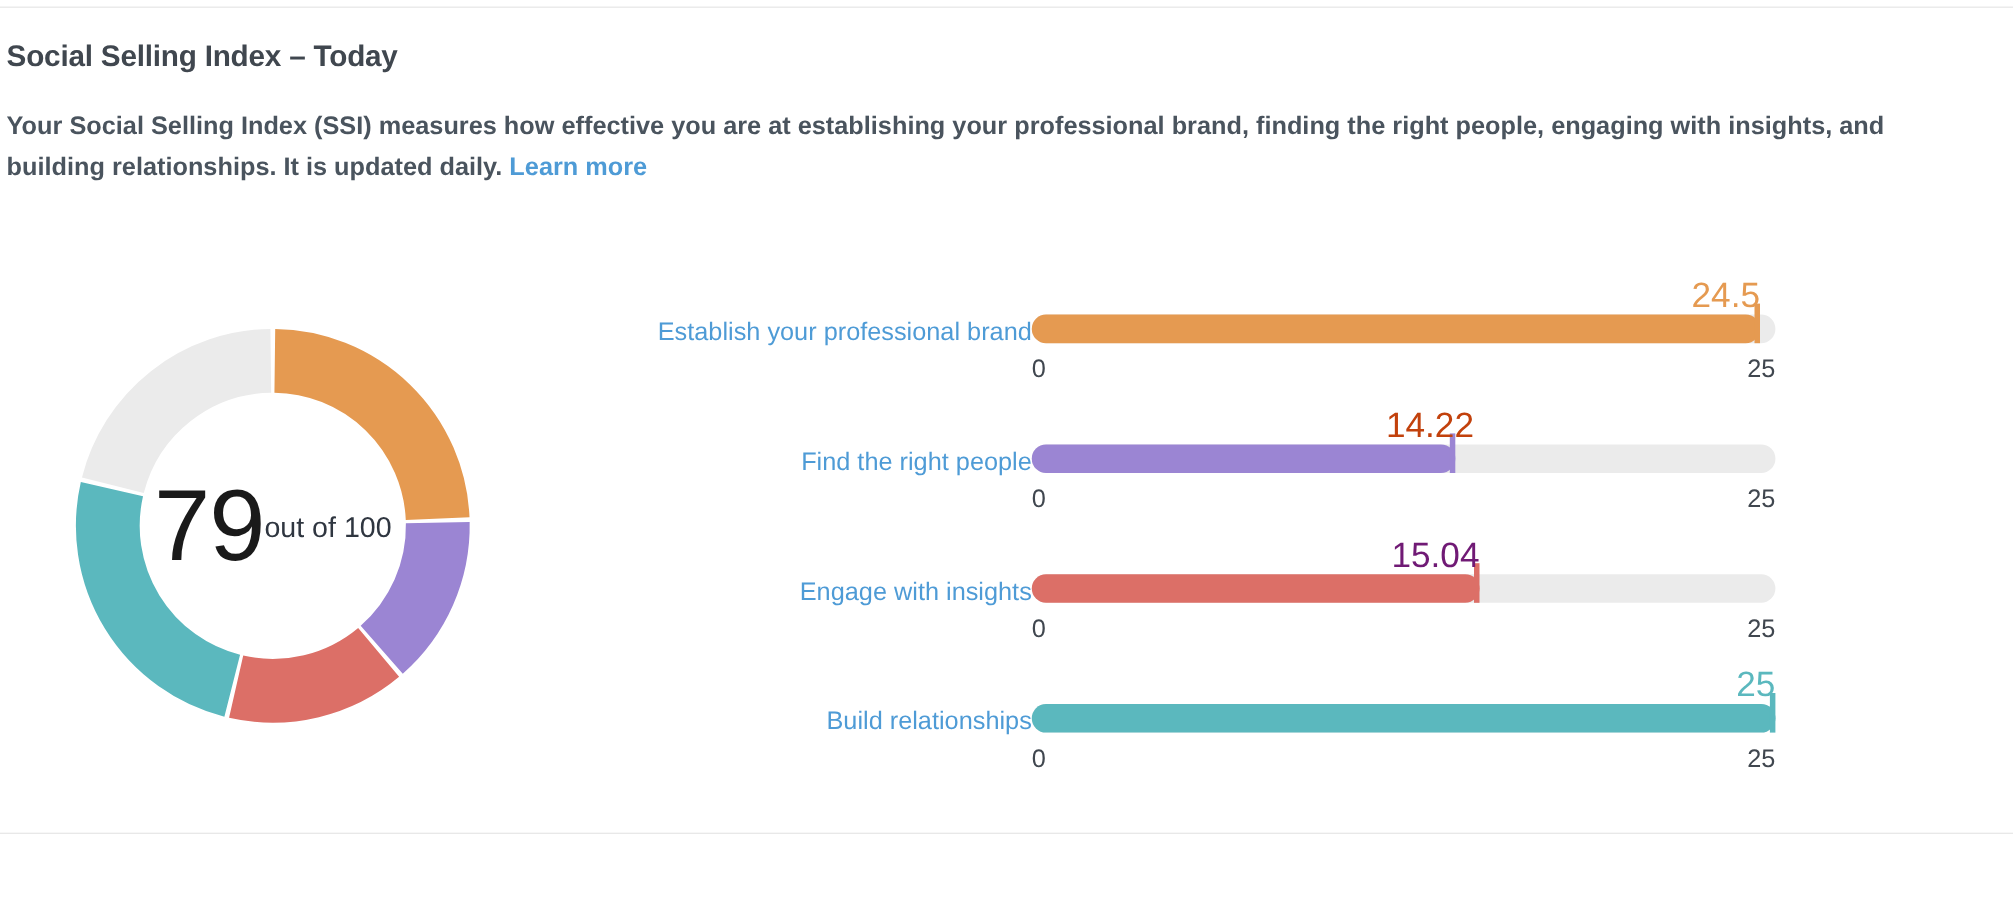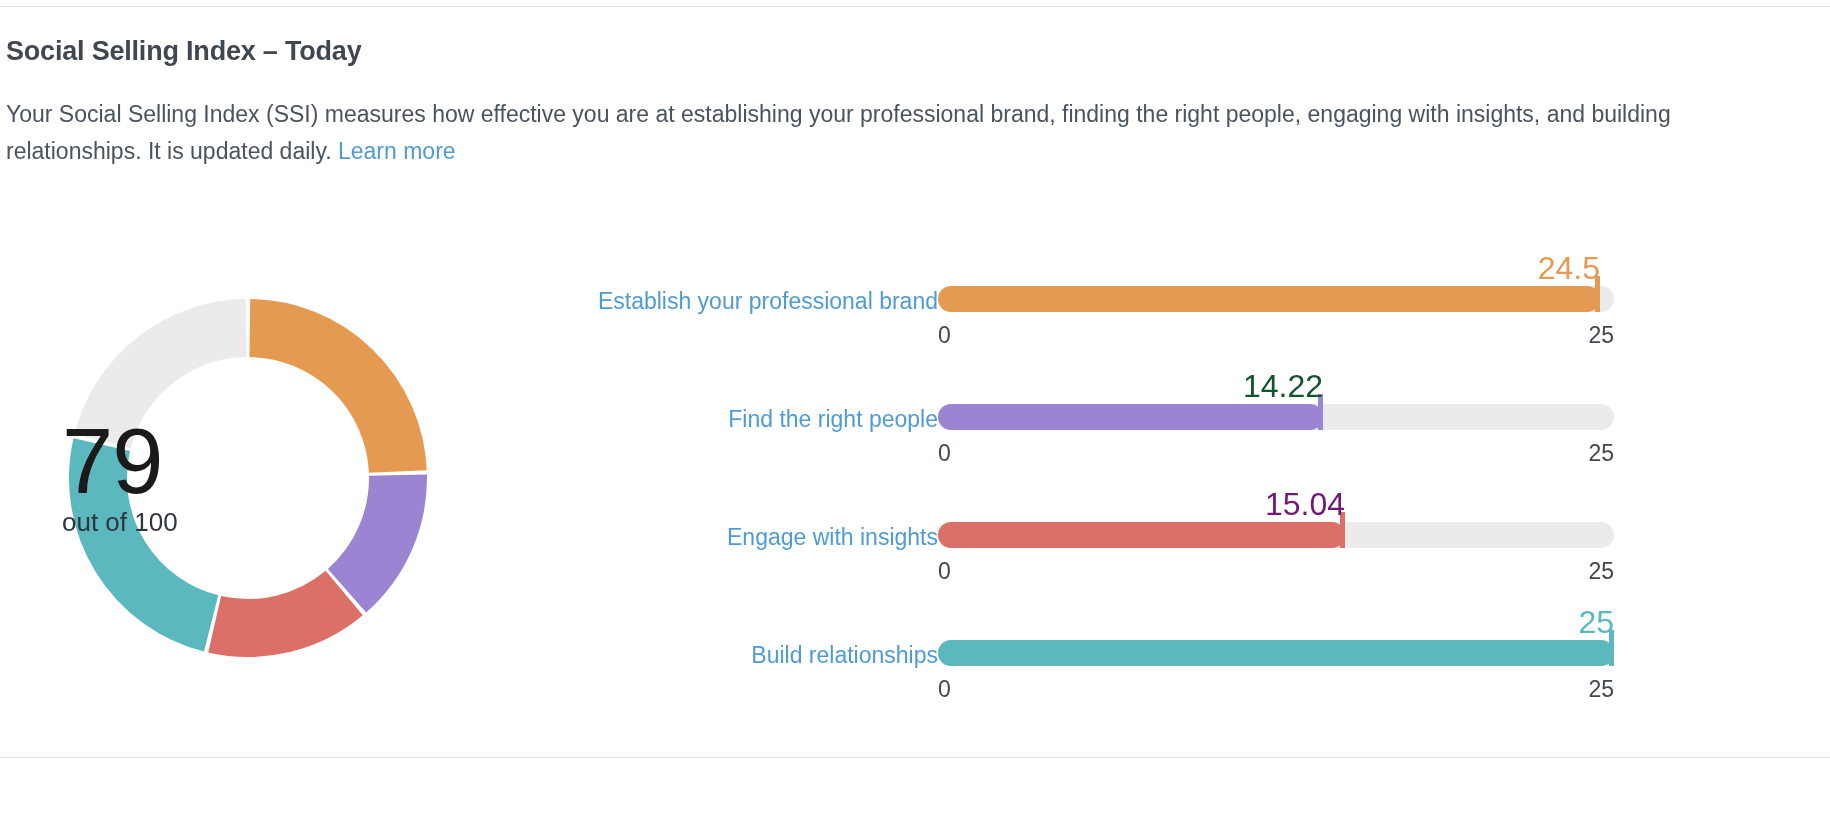--- a/index.html
+++ b/index.html
@@ -39,41 +39,42 @@
     letter-spacing: -0.2px;
     white-space: nowrap;
   }
   .description {
     position: absolute;
     left: 6px; top: 96px;
     width: 1800px;
     font-size: 23px;
     line-height: 37px;
     color: #4a545e;
+    font-weight: bold;
   }
   .link {
     color: #4e9bd6;
     text-decoration: none;
     cursor: pointer;
   }
 
   
   .donut-wrap {
     position: absolute;
     left: 62px; top: 292px;
     width: 372px; height: 372px;
   }
   .donut-svg { display: block; }
   .donut-center {
     position: absolute;
     left: 0; top: 0;
     width: 372px; height: 372px;
     display: flex;
-    flex-direction: column;
-    align-items: flex-start;
+    flex-direction: row;
+    align-items: center;
     justify-content: center;
     pointer-events: none;
   }
   .score {
     font-size: 92px;
     line-height: 86px;
     color: #1a1a1a;
     font-weight: normal;
     letter-spacing: -1px;
   }
@@ -186,21 +187,21 @@
           <div class="axis-min">0</div>
           <div class="axis-max">25</div>
         </div>
       </div>
       <div class="bar-row">
         <div class="bar-label">Find the right people</div>
         <div class="bar-track-wrap">
           <div class="bar-track" style="background: rgb(235, 235, 235);"></div>
           <div class="bar-fill" style="width: 385px; background: rgb(155, 133, 211);"></div>
           <div class="bar-tick" style="left: 380px; background: rgb(155, 133, 211);"></div>
-          <div class="bar-value" style="left: 385px; color: #14532d;">14.22</div>
+          <div class="bar-value" style="left: 402px; color: #c2410c;">14.22</div>
           <div class="axis-min">0</div>
           <div class="axis-max">25</div>
         </div>
       </div>
       <div class="bar-row">
         <div class="bar-label">Engage with insights</div>
         <div class="bar-track-wrap">
           <div class="bar-track" style="background: rgb(235, 235, 235);"></div>
           <div class="bar-fill" style="width: 407px; background: rgb(220, 111, 103);"></div>
           <div class="bar-tick" style="left: 402px; background: rgb(220, 111, 103);"></div>

